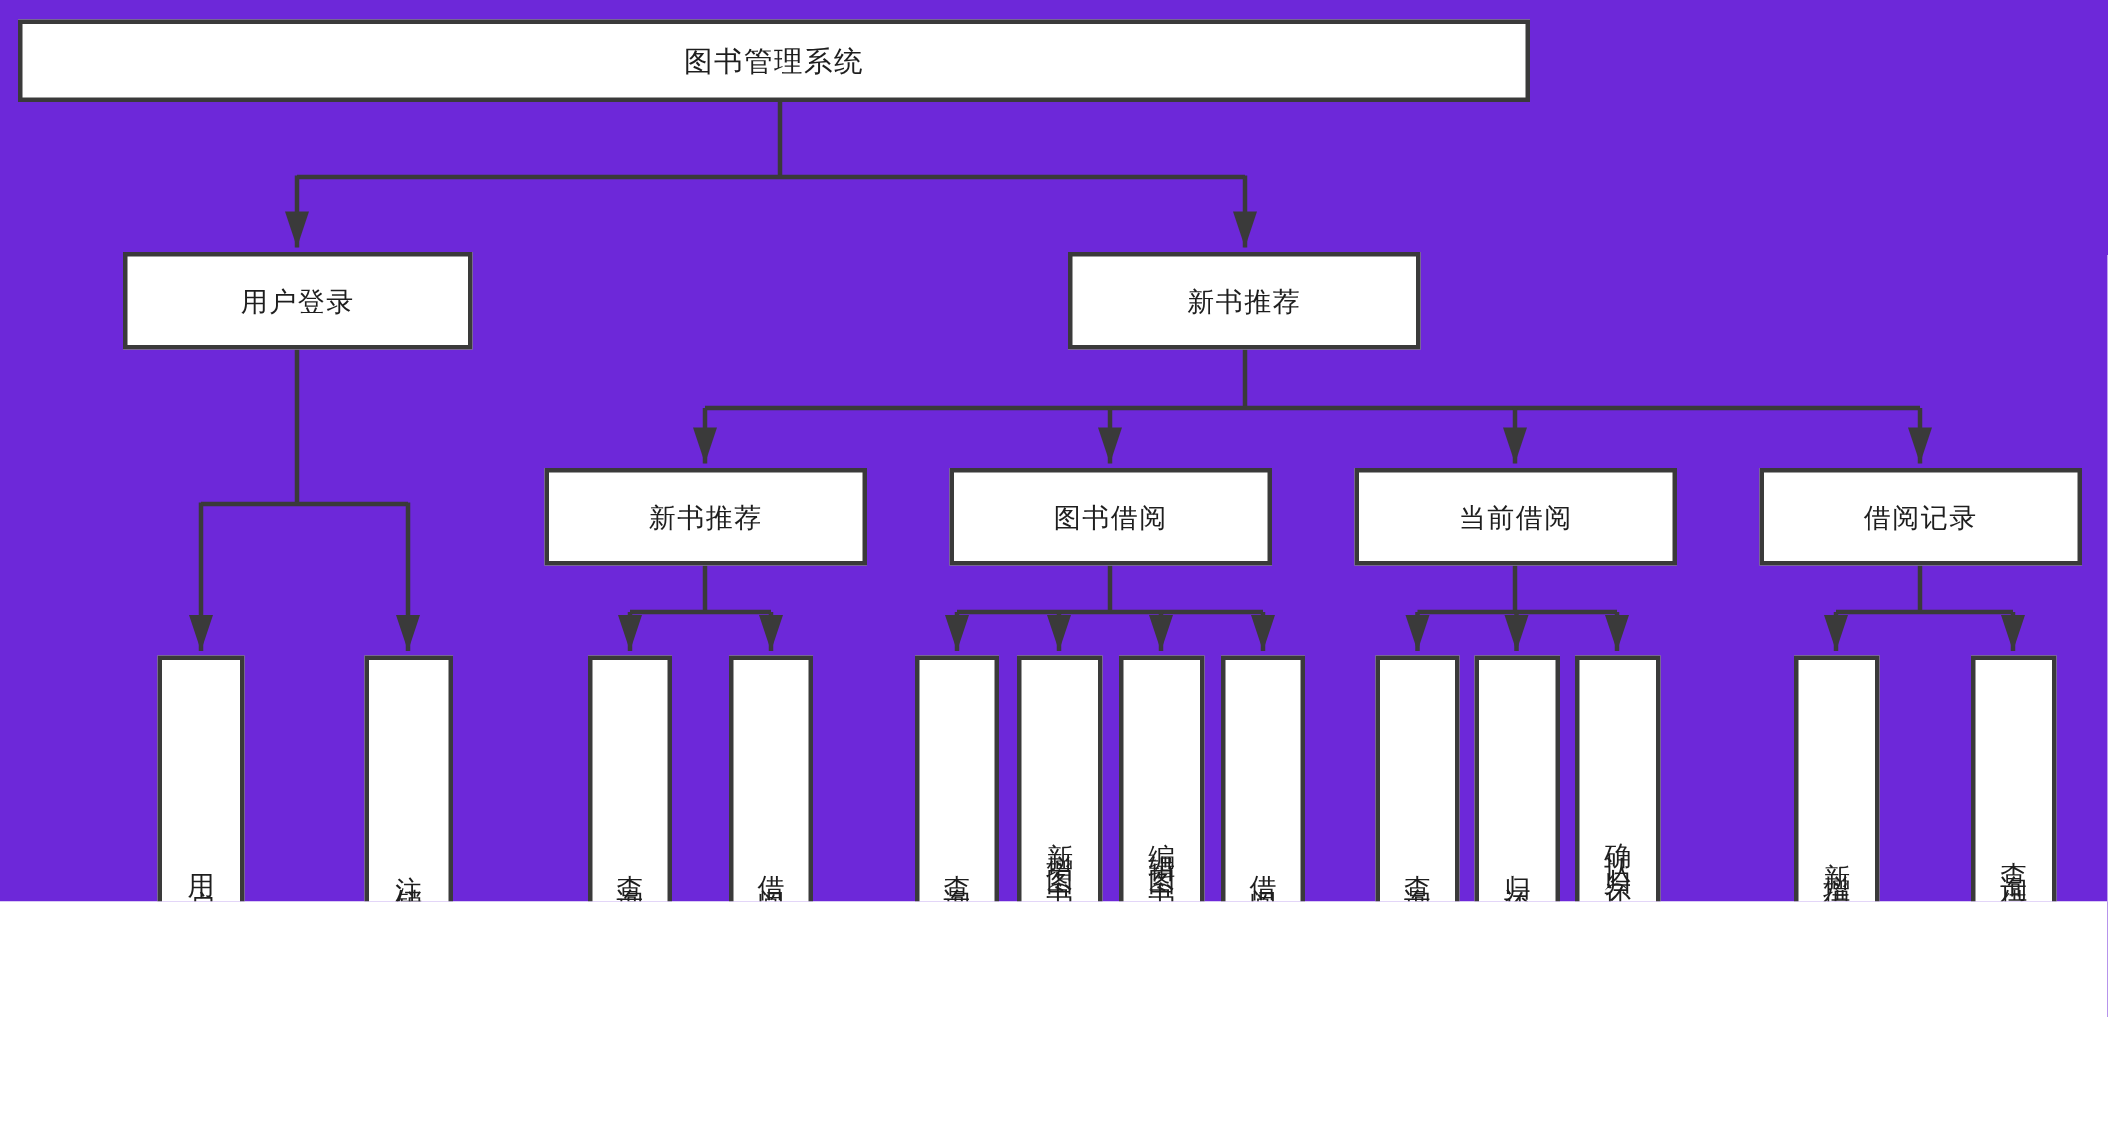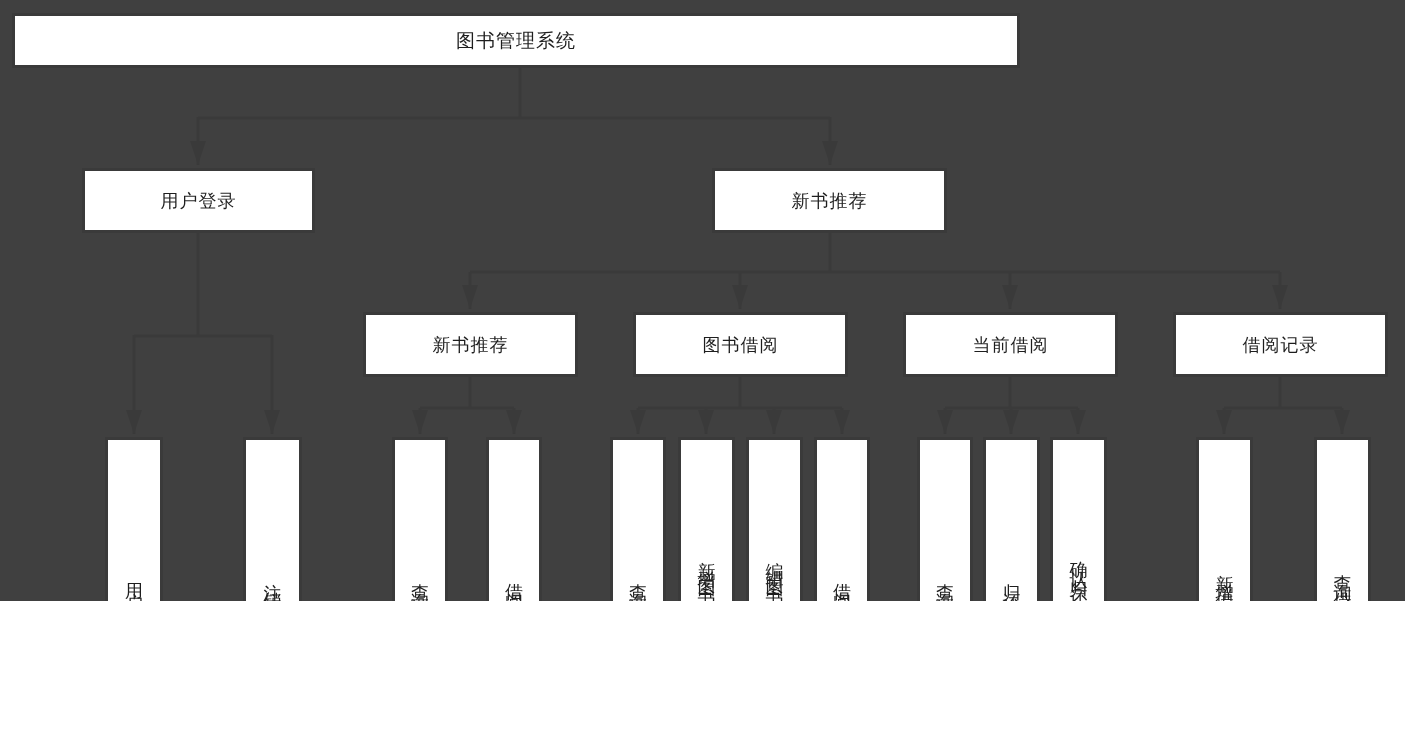--- a/index.html
+++ b/index.html
@@ -5,21 +5,21 @@
   html, body {
     margin: 0;
     padding: 0;
     background: #ffffff;
     font-family: "Liberation Sans", sans-serif;
   }
   #canvas {
     position: relative;
     width: 1405px;
     height: 601px;
-    background: #404040;
+    background: #6d28d9;
     overflow: hidden;
   }
   #connectors {
     position: absolute;
     left: 0;
     top: 0;
     z-index: 1;
   }
   .node {
     position: absolute;

